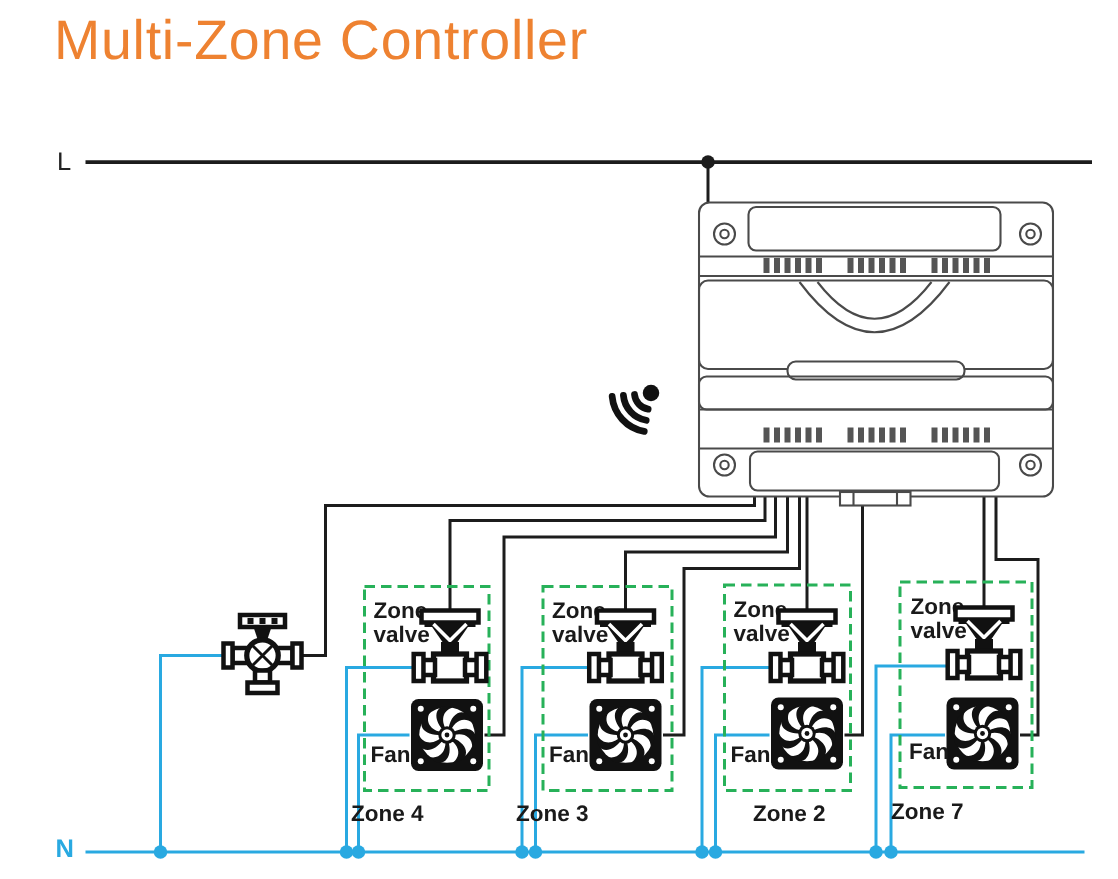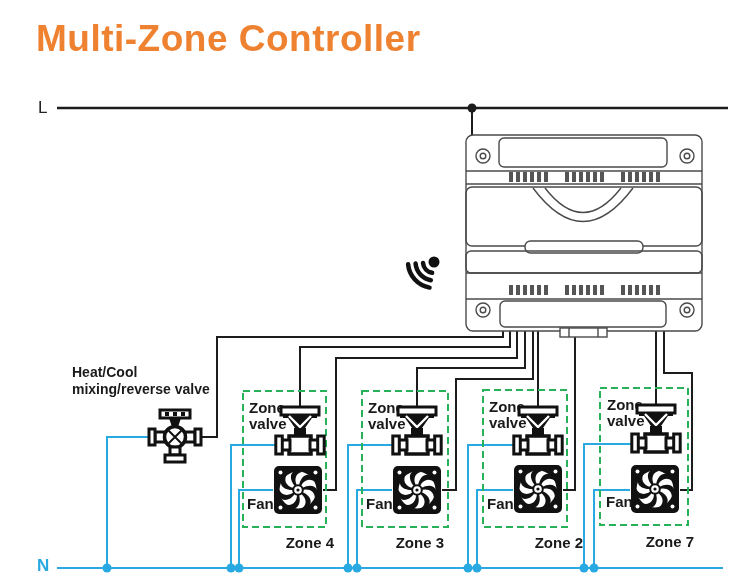--- a/index.html
+++ b/index.html
@@ -2,29 +2,29 @@
 <html style="--title-orange: #ee8231; --wire-blue: #29a9e1; --wire-black: #1c1c1c; --zone-box-green: #27b159; --device-outline: #4a4a4a;"><head>
 <meta charset="utf-8">
 <style>
   html,body{margin:0;padding:0;background:#fff;}
   #stage{
     position:relative;width:745px;height:586px;background:#fff;overflow:hidden;
     font-family:"Liberation Sans",sans-serif;color:#1a1a1a;
   }
   .abs{position:absolute;}
   #title{
-    left:36px;top:18px;font-size:37px;font-weight:bold;letter-spacing:.5px;
+    left:36px;top:6px;font-size:37px;font-weight:normal;letter-spacing:.5px;
     color:var(--title-orange,#ee8231);white-space:nowrap;text-align:right;
   }
   .rail-label{font-size:17px;line-height:17px;}
   #l-label{left:38px;top:99px;color:#222;}
   #n-label{left:37px;top:557px;color:var(--wire-blue,#29a9e1);font-weight:bold;}
   .diagram-label{font-weight:bold;font-size:15px;line-height:16px;white-space:nowrap;}
   #mix-label{left:72px;top:364px;font-size:14px;line-height:17px;font-weight:bold;}
-  .zone-name{width:100px;top:534px;text-align:right;font-weight:bold;font-size:15px;}
+  .zone-name{width:100px;top:534px;text-align:left;font-weight:bold;font-size:15px;}
   svg{display:block;}
   .wire{fill:none;stroke-linecap:butt;stroke-linejoin:miter;}
   .wire-black{stroke:var(--wire-black,#1c1c1c);stroke-width:2;}
   .wire-black-thick{stroke:var(--wire-black,#1c1c1c);stroke-width:2.5;}
   .wire-blue{stroke:var(--wire-blue,#29a9e1);stroke-width:2;}
   .dot-black{fill:var(--wire-black,#1c1c1c);}
   .dot-blue{fill:var(--wire-blue,#29a9e1);}
   .zone-box{fill:none;stroke:var(--zone-box-green,#27b159);stroke-width:2;stroke-dasharray:7 4;}
   .dev{stroke:var(--device-outline,#4a4a4a);stroke-width:1.4;fill:none;}
   .dev-f{stroke:var(--device-outline,#4a4a4a);stroke-width:1.4;fill:#fff;}
@@ -185,24 +185,20 @@
     <path class="dev" d="M104,195 V204 M133,195 V204"></path>
   </svg>
 
   <svg class="abs" style="left:394px;top:242px" width="54" height="56" viewBox="0 0 54 56">
     <circle cx="40" cy="20" r="5.5" fill="#111"></circle>
     <path d="M38.1,30.8 A11,11 0 0 1 29,21" fill="none" stroke="#111" stroke-width="4.5" stroke-linecap="round"></path>
     <path d="M36.8,38.2 A18.5,18.5 0 0 1 21.6,21.6" fill="none" stroke="#111" stroke-width="4.5" stroke-linecap="round"></path>
     <path d="M35.5,45.6 A26,26 0 0 1 14.1,22.3" fill="none" stroke="#111" stroke-width="4.5" stroke-linecap="round"></path>
   </svg>
 
-  <div class="abs" id="mix-label">
-    <div>Heat/Cool</div>
-    <div>mixing/reverse valve</div>
-  </div>
   <svg class="abs" style="left:147px;top:408px" width="56" height="58" viewBox="0 0 56 58">
       <use href="#sym-mixing-valve"></use>
     </svg>
 
   <div class="abs diagram-label" style="left:249px;top:400px">
     <div>Zone</div>
     <div>valve</div>
   </div>
   <svg class="abs" style="left:274px;top:405px" width="52" height="58" viewBox="0 0 52 58">
       <use href="#sym-zone-valve"></use>
@@ -230,21 +226,21 @@
     <div>Zone</div>
     <div>valve</div>
   </div>
   <svg class="abs" style="left:512px;top:405px" width="52" height="58" viewBox="0 0 52 58">
       <use href="#sym-zone-valve"></use>
     </svg>
   <svg class="abs" style="left:513px;top:464px" width="50" height="50" viewBox="0 0 50 50">
       <use href="#sym-fan"></use>
     </svg>
   <div class="abs diagram-label" style="left:487px;top:496px">Fan</div>
-  <div class="abs zone-name" style="left:483px">Zone 2</div>
+  <div class="abs zone-name" style="left:502px">Zone 2</div>
 
   <div class="abs diagram-label" style="left:607px;top:397px">
     <div>Zone</div>
     <div>valve</div>
   </div>
   <svg class="abs" style="left:630px;top:403px" width="52" height="58" viewBox="0 0 52 58">
       <use href="#sym-zone-valve"></use>
     </svg>
   <svg class="abs" style="left:630px;top:464px" width="50" height="50" viewBox="0 0 50 50">
       <use href="#sym-fan"></use>

